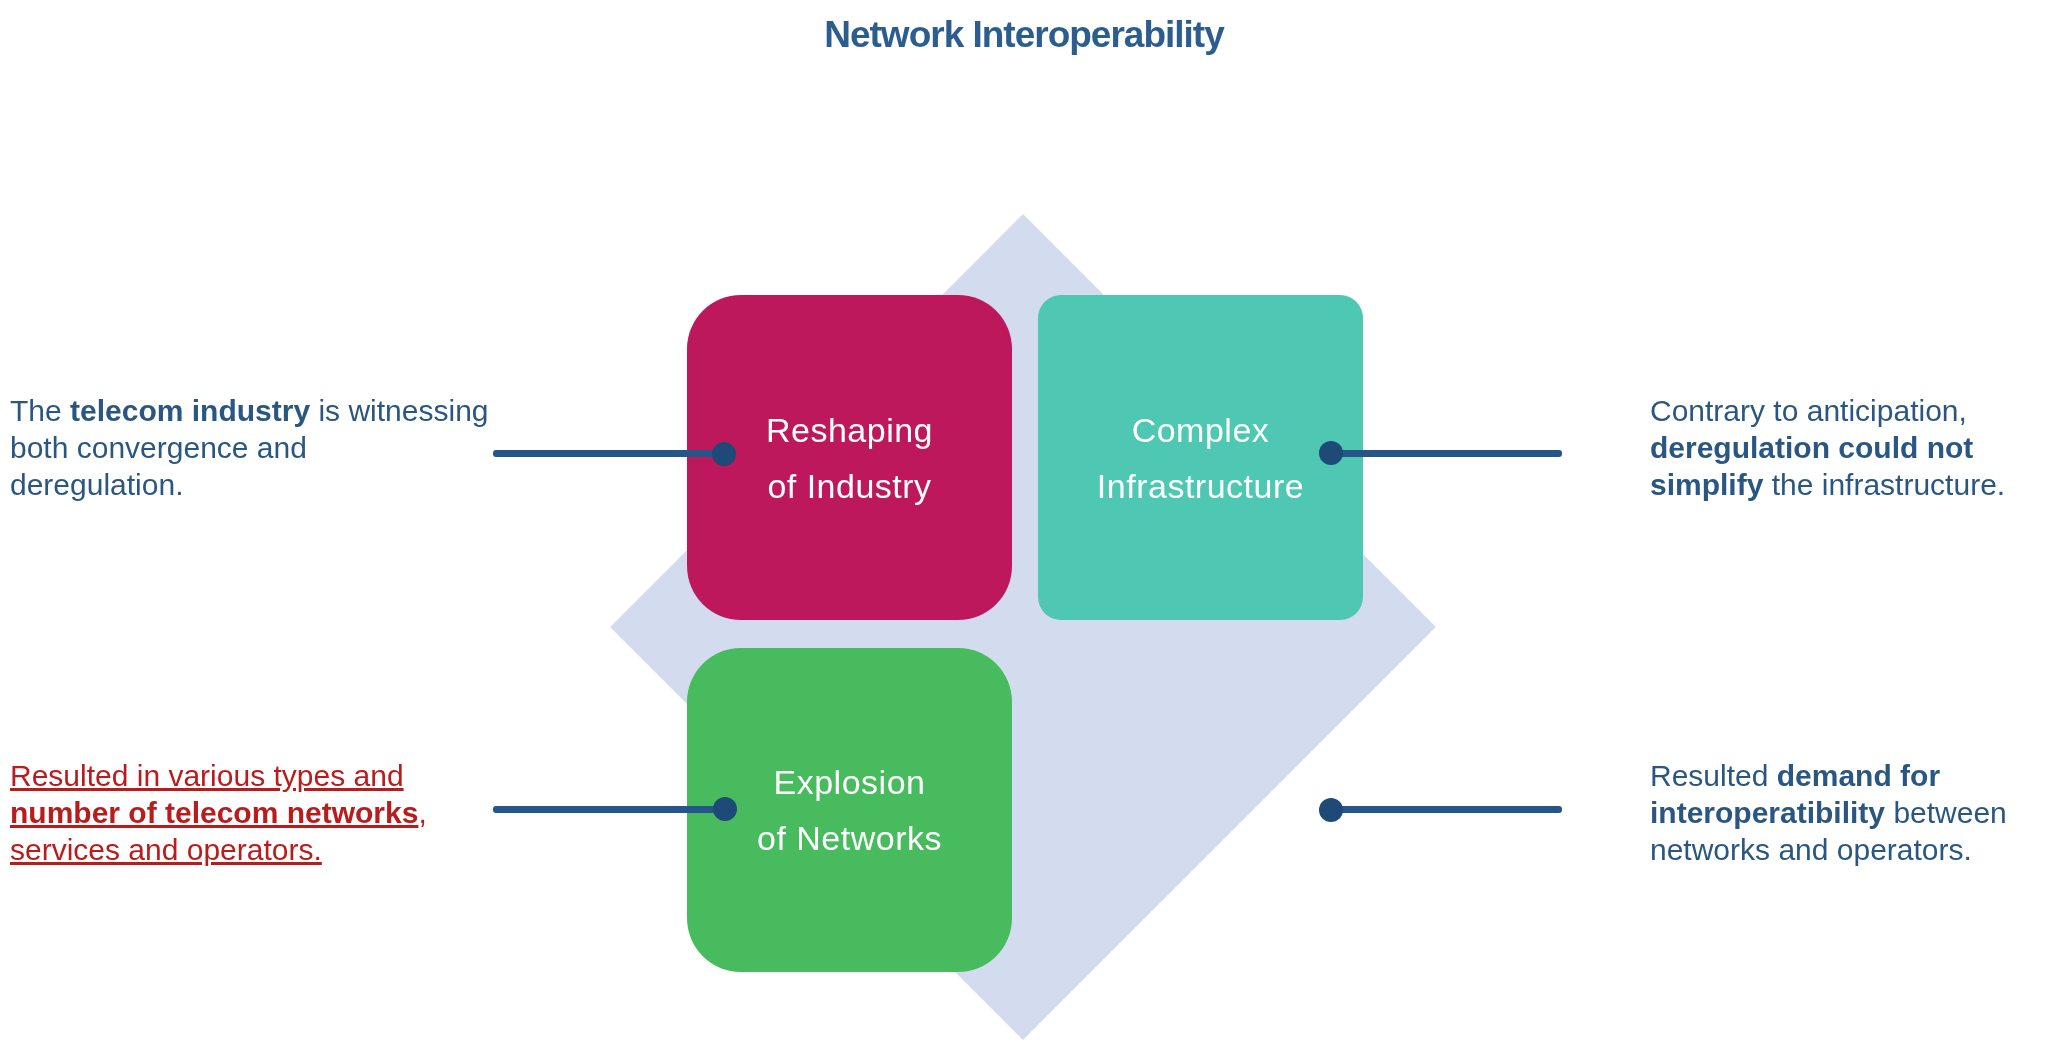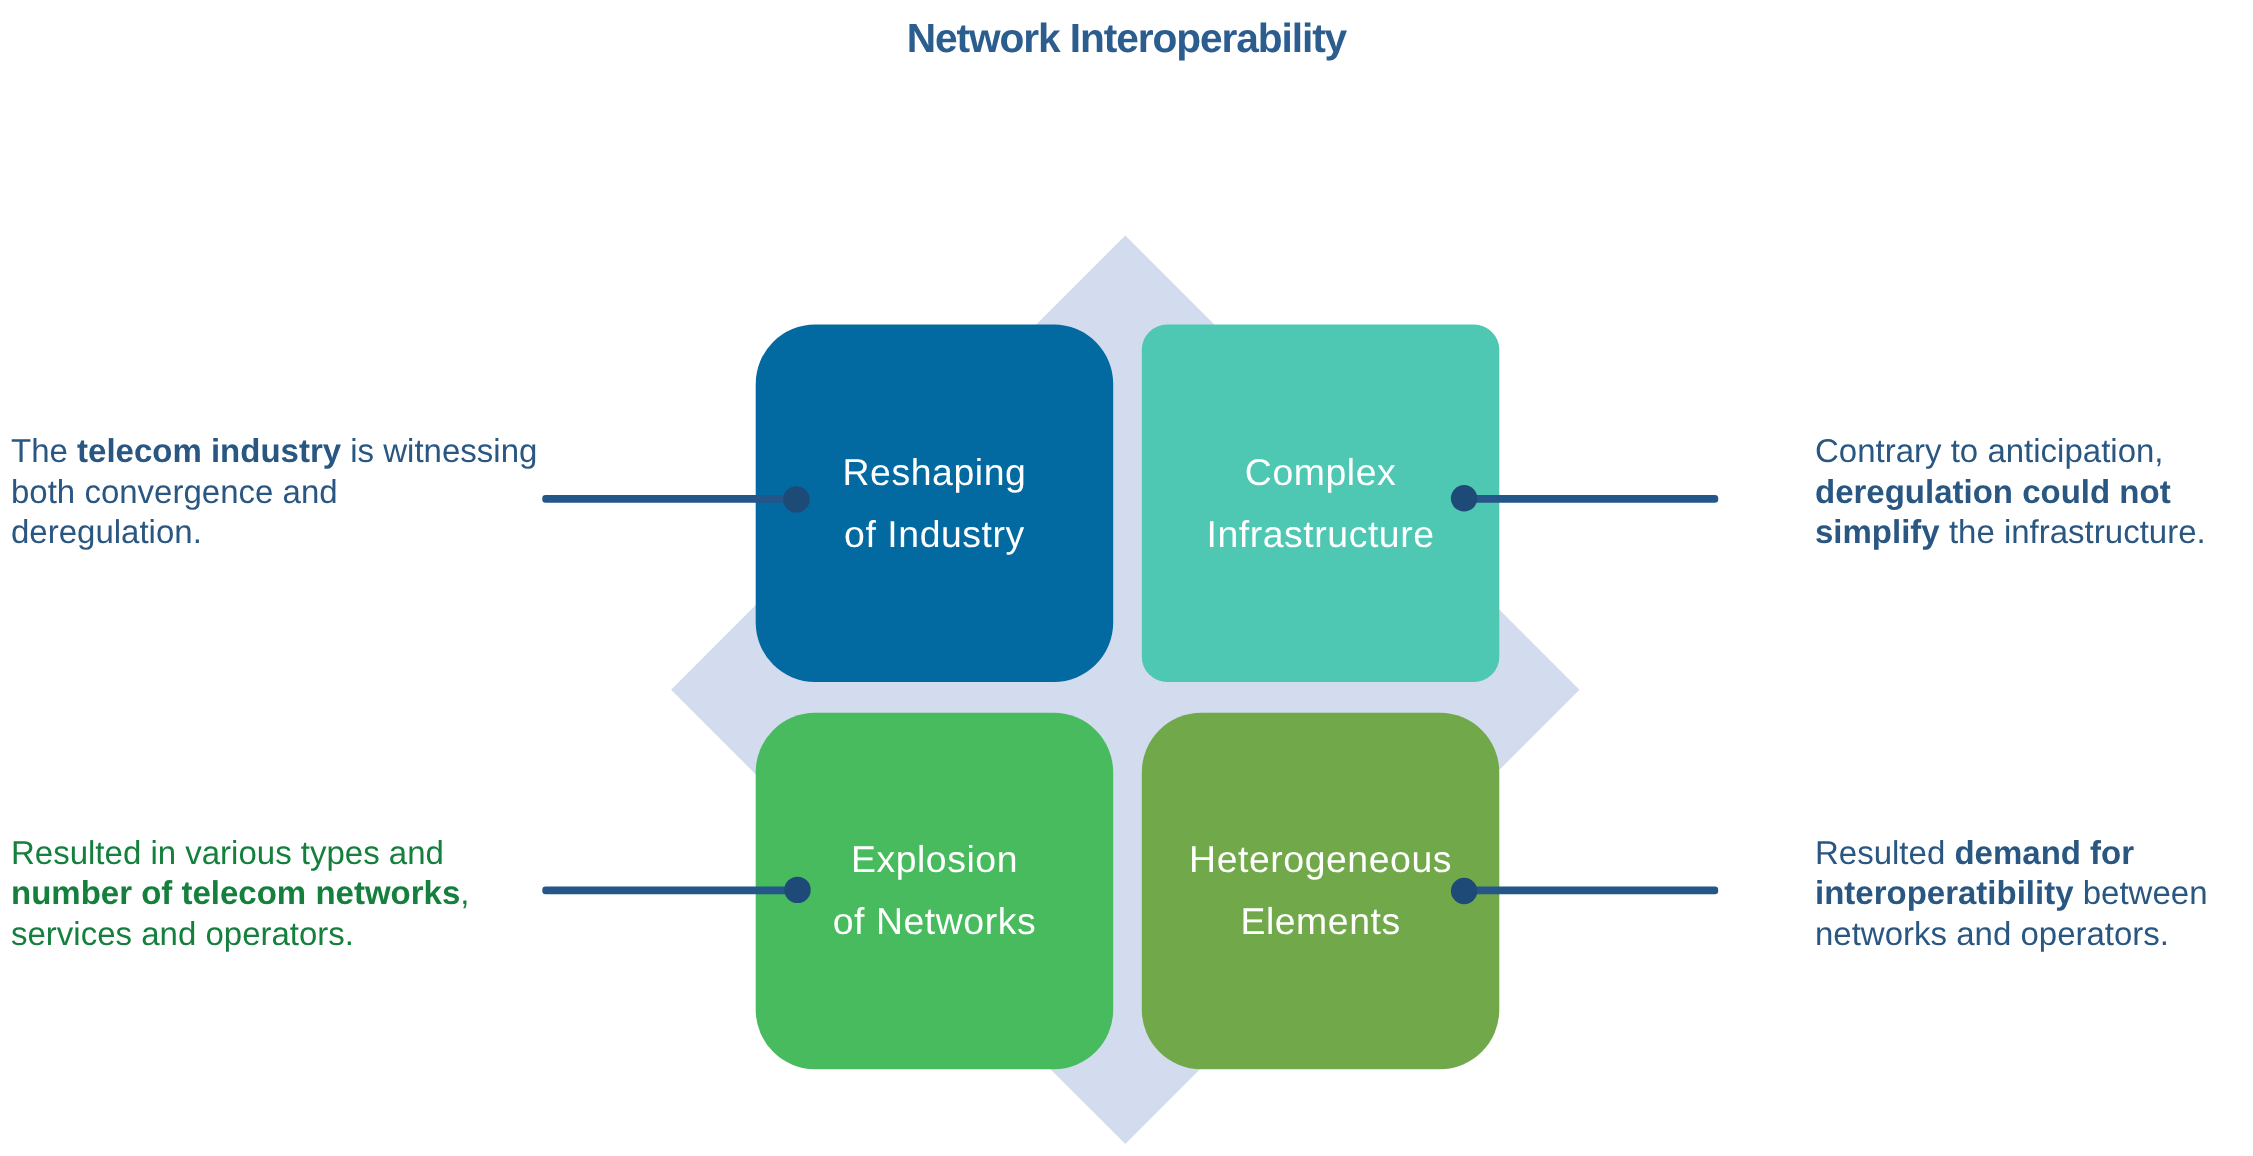--- a/index.html
+++ b/index.html
@@ -88,47 +88,41 @@
 </style>
 </head>
 <body>
 
 <div class="canvas">
 
   <h1 class="title" style="color: rgb(44, 93, 143);">Network Interoperability</h1>
 
   <div class="diamond" style="background-color: rgb(211, 220, 238);"></div>
 
-  <div class="box box-tl" style="background-color: #0369a1;">
+  <div class="box box-tl" style="background-color: #be185d;">
     <div class="box-label">
       <div>Reshaping</div>
       <div>of Industry</div>
     </div>
   </div>
 
   <div class="box box-tr" style="background-color: rgb(78, 199, 179); border-radius: 23px;">
     <div class="box-label">
       <div>Complex</div>
       <div>Infrastructure</div>
     </div>
   </div>
 
   <div class="box box-bl" style="background-color: rgb(71, 187, 93);">
     <div class="box-label">
       <div>Explosion</div>
       <div>of Networks</div>
     </div>
   </div>
 
-  <div class="box box-br" style="background-color: rgb(113, 169, 74);">
-    <div class="box-label">
-      <div>Heterogeneous</div>
-      <div>Elements</div>
-    </div>
-  </div>
 
   <div class="connector-line line-tl" style="background-color: rgb(36, 86, 138);"></div>
   <div class="connector-dot dot-tl" style="background-color: rgb(29, 74, 119);"></div>
 
   <div class="connector-line line-tr" style="background-color: rgb(36, 86, 138);"></div>
   <div class="connector-dot dot-tr" style="background-color: rgb(29, 74, 119);"></div>
 
   <div class="connector-line line-bl" style="background-color: rgb(36, 86, 138);"></div>
   <div class="connector-dot dot-bl" style="background-color: rgb(29, 74, 119);"></div>
 
@@ -140,21 +134,21 @@
       <div><span>both convergence and</span></div>
       <div><span>deregulation.</span></div>
     </div>
 
   <div class="note note-rt" style="color: rgb(42, 87, 130);">
       <div><span>Contrary to anticipation,</span></div>
       <div><b>deregulation could not</b></div>
       <div><b>simplify</b><span> the infrastructure.</span></div>
     </div>
 
-  <div class="note note-lb" style="color: #15803d;">
+  <div class="note note-lb" style="color: #b91c1c; text-decoration: underline;">
       <div><span>Resulted in various types and</span></div>
       <div><b>number of telecom networks</b><span>,</span></div>
       <div><span>services and operators.</span></div>
     </div>
 
   <div class="note note-rb" style="color: rgb(42, 87, 130);">
       <div><span>Resulted </span><b>demand for</b></div>
       <div><b>interoperatibility</b><span> between</span></div>
       <div><span>networks and operators.</span></div>
     </div>

